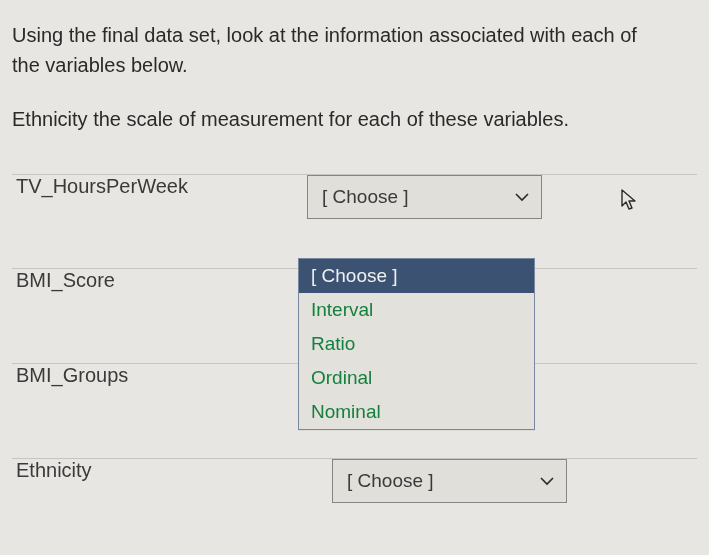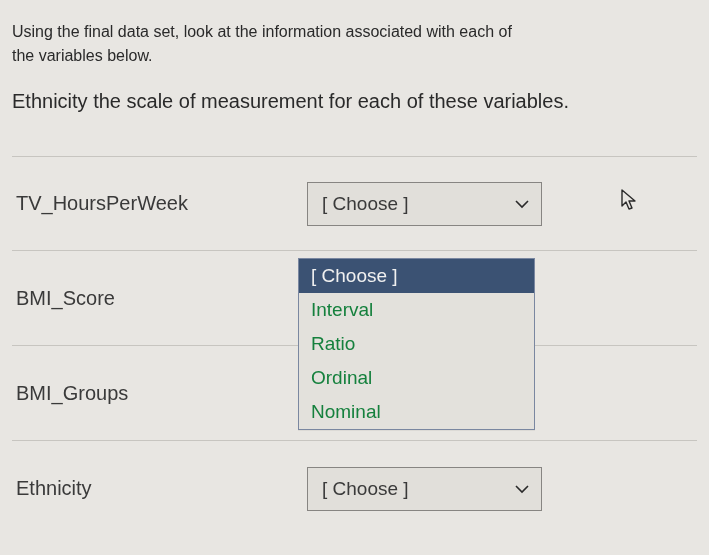--- a/index.html
+++ b/index.html
@@ -11,35 +11,35 @@
       width: 709px;
       height: 555px;
       background: #e8e6e2;
       font-family: "Segoe UI", Arial, sans-serif;
       color: #2a2a2a;
       padding: 20px 12px 0 12px;
       position: relative;
       overflow: hidden;
     }
     .intro {
-      font-size: 16px;
+      font-size: 20px;
       line-height: 1.5;
-      margin-bottom: 18px;
+      margin-bottom: 24px;
     }
     .instruction {
       font-size: 20px;
       line-height: 1.5;
       margin-bottom: 40px;
     }
     .bold {
       font-weight: 400;
     }
     .row {
       display: flex;
-      align-items: center;
+      align-items: flex-start;
       height: 95px;
       border-bottom: 1px solid #c7c5c0;
     }
     .row:first-of-type {
       border-top: 1px solid #c7c5c0;
     }
     .var-label {
       flex: 0 0 295px;
       font-size: 20px;
       color: #3a3a3a;
@@ -99,20 +99,21 @@
       left: 620px;
       top: 188px;
       z-index: 20;
     }
     .cursor svg {
       width: 20px;
       height: 24px;
     }
     .last-row {
       border-bottom: none;
+      gap: 25px;
     }
   </style>
 </head>
 <body>
 
 <p class="intro">
   <span>Using the final data set, look at the information associated with each of</span><br>
   <span>the variables below.</span>
 </p>
 

